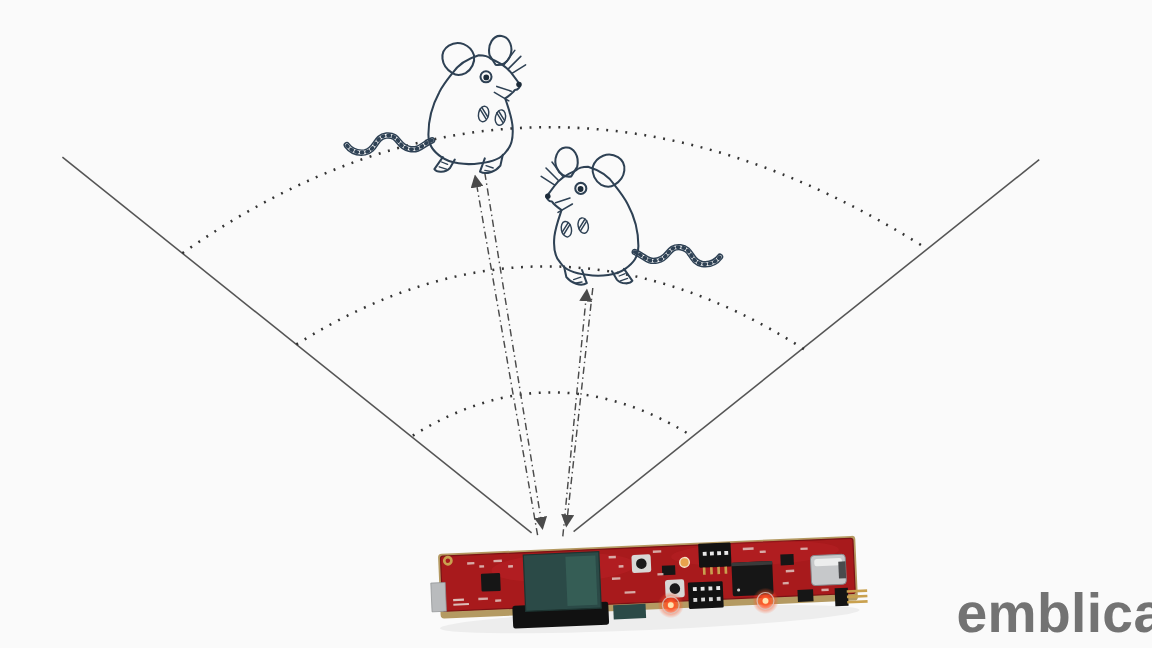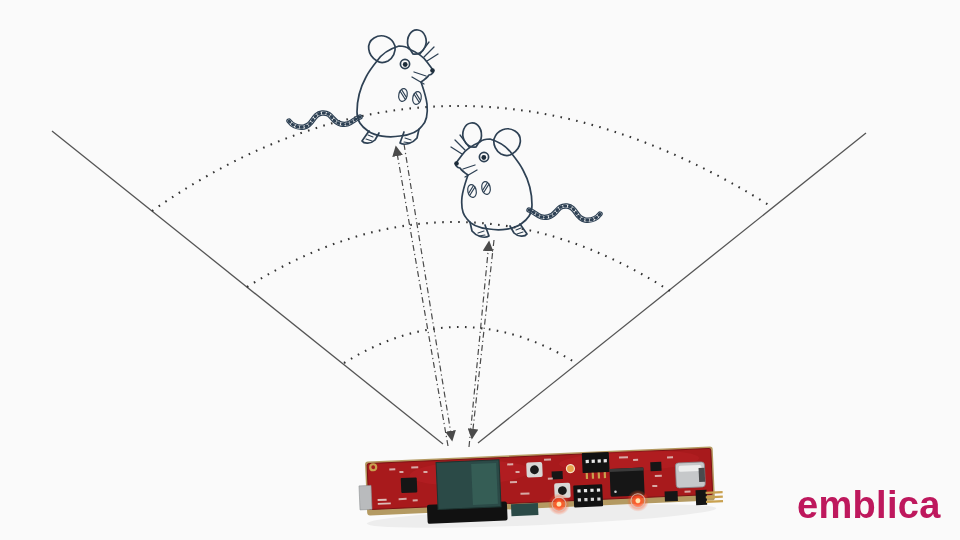--- a/index.html
+++ b/index.html
@@ -10,23 +10,23 @@
     overflow:hidden;
     font-family:"Liberation Sans", sans-serif;
   }
   .stage svg{position:absolute;left:0;top:0;}
   .logo{
     position:absolute;
     left:797px;top:484px;
     width:150px;
     font-family:"Liberation Sans", sans-serif;
     font-weight:700;
-    font-size:38px;
+    font-size:46px;
     letter-spacing:0.3px;
-    color:#be185d;
+    color:#737373;
     user-select:none;
   }
 </style>
 </head>
 <body>
 
 <div class="stage">
 
   <svg width="960" height="540" viewBox="0 0 960 540">
 

